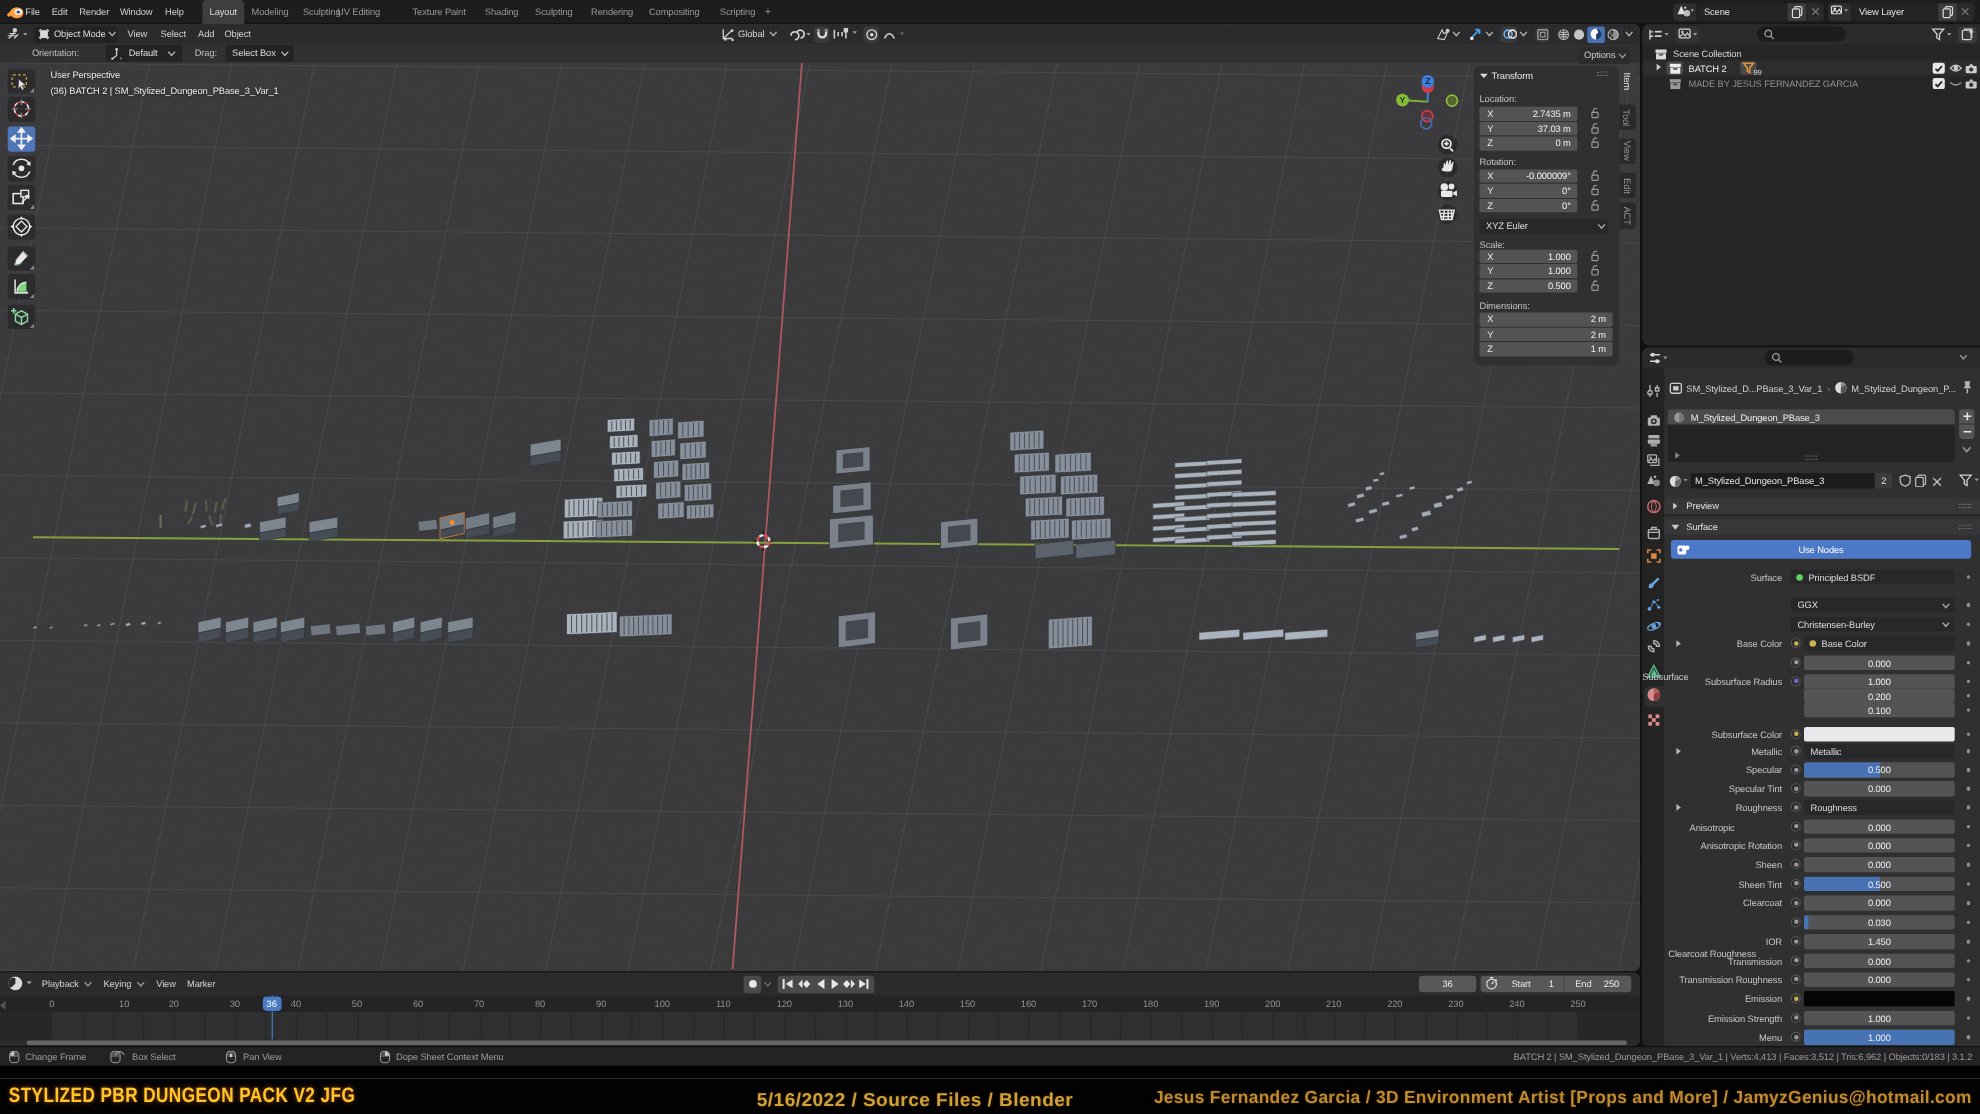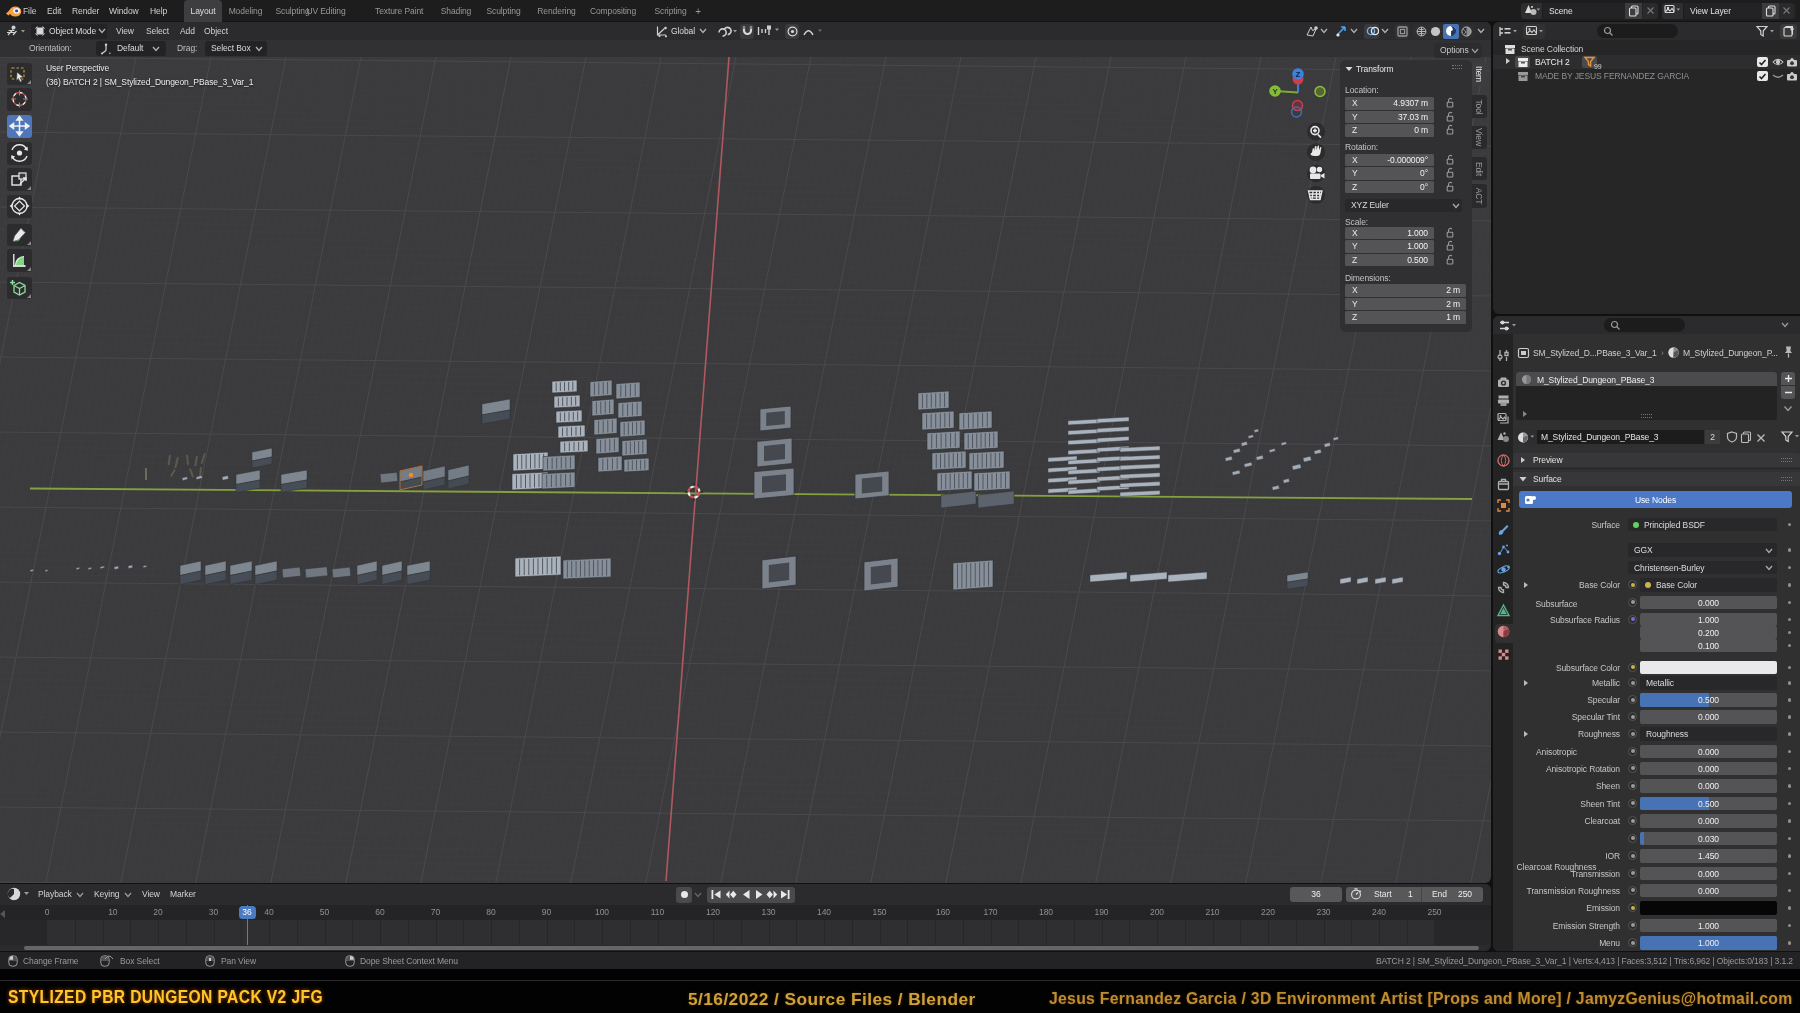--- a/index.html
+++ b/index.html
@@ -1388,21 +1388,21 @@
     <div id="npanel">
         <div class="abs" style="left:1340px;top:38px;width:132px;height:272px;background:rgba(48,48,50,0.96);border-radius:5px"></div>
         <svg class="abs" style="left:1345px;top:43px" width="8" height="8" viewBox="0 0 8 8">
           <path d="M0.5 2 l3.5 4 3.5 -4" fill="#ddd"></path>
         </svg>
         <div class="abs nw" style="left:1356px;top:40px;color:#e8e8e8;height:14px;line-height:14px">Transform</div>
         <div class="abs" style="left:1452px;top:43px;width:10px;height:4px;border-top:1px dotted #777;border-bottom:1px dotted #777"></div>
         <div class="abs nw" style="left:1345px;top:62px;height:13px;line-height:13px;color:#c3c3c3">Location:</div>
         <div class="abs" style="left:1345px;top:75px;width:89px;height:12.5px;background:#545456;border-radius:1.5px"></div>
         <div class="abs" style="left:1352px;top:75px;height:12.5px;line-height:13px;color:#e8e8e8">X</div>
-        <div class="abs" style="left:1345px;top:75px;width:83px;height:12.5px;line-height:13px;color:#f2f2f2;text-align:right">4.9307 m</div>
+        <div class="abs" style="left:1345px;top:75px;width:83px;height:12.5px;line-height:13px;color:#f2f2f2;text-align:right">2.7435 m</div>
         <svg class="abs" style="left:1444px;top:75px" width="11" height="12" viewBox="0 0 11 12">
           <g stroke="#999" stroke-width="1.1" fill="none">
             <rect x="3.2" y="5.2" width="5.6" height="4.8" rx="0.8"></rect>
             <path d="M4.5 5 l0 -1.6 a2 2 0 0 1 3.4 -1.4"></path>
           </g>
         </svg>
         <div class="abs" style="left:1345px;top:88.5px;width:89px;height:12.5px;background:#545456;border-radius:1.5px"></div>
         <div class="abs" style="left:1352px;top:88.5px;height:12.5px;line-height:13px;color:#e8e8e8">Y</div>
         <div class="abs" style="left:1345px;top:88.5px;width:83px;height:12.5px;line-height:13px;color:#f2f2f2;text-align:right">37.03 m</div>
         <svg class="abs" style="left:1444px;top:88.5px" width="11" height="12" viewBox="0 0 11 12">
@@ -1632,21 +1632,21 @@
       <div class="abs" style="left:365px;top:22.5px;width:30px;text-align:center;color:#909090">60</div>
       <div class="abs" style="left:420.5px;top:22.5px;width:30px;text-align:center;color:#909090">70</div>
       <div class="abs" style="left:476px;top:22.5px;width:30px;text-align:center;color:#909090">80</div>
       <div class="abs" style="left:531.5px;top:22.5px;width:30px;text-align:center;color:#909090">90</div>
       <div class="abs" style="left:587px;top:22.5px;width:30px;text-align:center;color:#909090">100</div>
       <div class="abs" style="left:642.5px;top:22.5px;width:30px;text-align:center;color:#909090">110</div>
       <div class="abs" style="left:698px;top:22.5px;width:30px;text-align:center;color:#909090">120</div>
       <div class="abs" style="left:753.5px;top:22.5px;width:30px;text-align:center;color:#909090">130</div>
       <div class="abs" style="left:809px;top:22.5px;width:30px;text-align:center;color:#909090">140</div>
       <div class="abs" style="left:864.5px;top:22.5px;width:30px;text-align:center;color:#909090">150</div>
-      <div class="abs" style="left:920px;top:22.5px;width:30px;text-align:right;color:#909090">160</div>
+      <div class="abs" style="left:920px;top:22.5px;width:30px;text-align:center;color:#909090">160</div>
       <div class="abs" style="left:975.5px;top:22.5px;width:30px;text-align:center;color:#909090">170</div>
       <div class="abs" style="left:1031px;top:22.5px;width:30px;text-align:center;color:#909090">180</div>
       <div class="abs" style="left:1086.5px;top:22.5px;width:30px;text-align:center;color:#909090">190</div>
       <div class="abs" style="left:1142px;top:22.5px;width:30px;text-align:center;color:#909090">200</div>
       <div class="abs" style="left:1197.5px;top:22.5px;width:30px;text-align:center;color:#909090">210</div>
       <div class="abs" style="left:1253px;top:22.5px;width:30px;text-align:center;color:#909090">220</div>
       <div class="abs" style="left:1308.5px;top:22.5px;width:30px;text-align:center;color:#909090">230</div>
       <div class="abs" style="left:1364px;top:22.5px;width:30px;text-align:center;color:#909090">240</div>
       <div class="abs" style="left:1419.5px;top:22.5px;width:30px;text-align:center;color:#909090">250</div>
       <div class="abs" style="left:74.75px;top:36px;width:1px;height:25px;background:#272729"></div>
@@ -2016,21 +2016,21 @@
       </svg>
       <div class="abs" style="left:294.5px;top:249.5px;width:3.5px;height:3.5px;background:#909090;border-radius:50%"></div>
       <div class="abs nw" style="left:0px;top:262px;width:127px;height:13.5px;line-height:14px;color:#c6c6c6;text-align:right">Base Color</div>
       <div class="abs" style="left:31px;top:266px;width:0;height:0;border-top:3.2px solid transparent;border-bottom:3.2px solid transparent;border-left:4.2px solid #bbb"></div>
       <div class="abs" style="left:135px;top:264px;width:9px;height:9px;background:#2a2a2b;border:1px solid #555;border-radius:50%"></div>
       <div class="abs" style="left:137.5px;top:266.5px;width:4px;height:4px;background:#c7b44a;border-radius:50%"></div>
       <div class="abs" style="left:147px;top:262px;width:137px;height:13.5px;background:#28282a;border-radius:2px"></div>
       <div class="abs" style="left:152px;top:266px;width:6px;height:6px;background:#c7b44a;border-radius:50%"></div>
       <div class="abs nw" style="left:163px;top:262px;height:13.5px;line-height:14px;color:#dcdcdc">Base Color</div>
       <div class="abs" style="left:294.5px;top:267px;width:3.5px;height:3.5px;background:#909090;border-radius:50%"></div>
-      <div class="abs nw" style="left:0px;top:281px;width:127px;height:13.5px;line-height:14px;color:#c6c6c6;text-align:center">Subsurface</div>
+      <div class="abs nw" style="left:0px;top:292px;width:127px;height:13.5px;line-height:14px;color:#c6c6c6;text-align:left">Subsurface</div>
       <div class="abs" style="left:135px;top:281.5px;width:9px;height:9px;background:#2a2a2b;border:1px solid #555;border-radius:50%"></div>
       <div class="abs" style="left:137.5px;top:284px;width:4px;height:4px;background:#9a9a9a;border-radius:50%"></div>
       <div class="abs" style="left:147px;top:279.5px;width:137px;height:13.5px;background:#545456;border-radius:2px;overflow:hidden">
         <div class="abs" style="left:0;top:0;width:137px;height:13.5px;text-align:center;line-height:14px;color:#f0f0f0">0.000</div>
       </div>
       <div class="abs" style="left:294.5px;top:284.5px;width:3.5px;height:3.5px;background:#909090;border-radius:50%"></div>
       <div class="abs nw" style="left:0px;top:296.5px;width:127px;height:13.5px;line-height:14px;color:#c6c6c6;text-align:right">Subsurface Radius</div>
       <div class="abs" style="left:135px;top:298.5px;width:9px;height:9px;background:#2a2a2b;border:1px solid #555;border-radius:50%"></div>
       <div class="abs" style="left:137.5px;top:301px;width:4px;height:4px;background:#7a6bd8;border-radius:50%"></div>
       <div class="abs" style="left:147px;top:296.5px;width:137px;height:13.5px;background:#545456;border-radius:2px;overflow:hidden">

